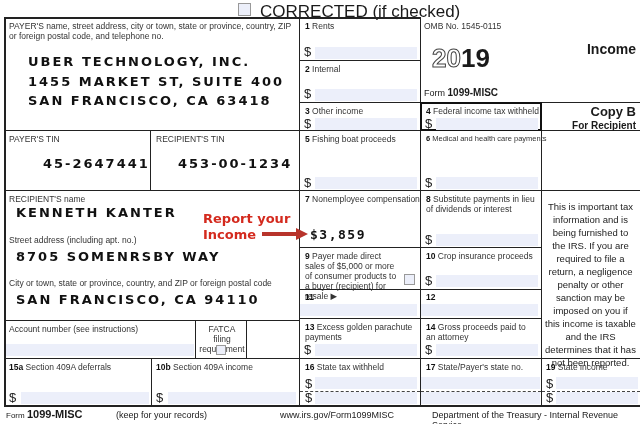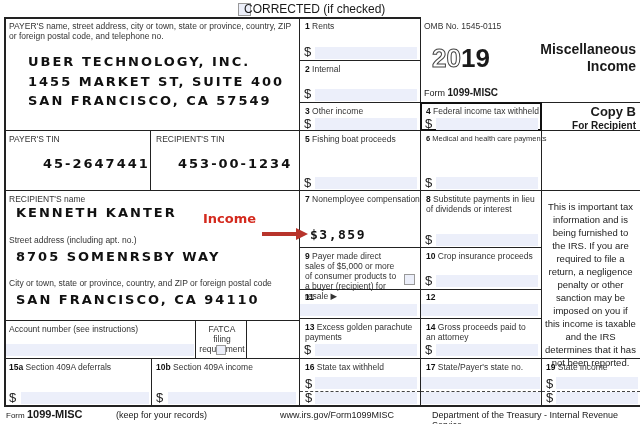--- a/index.html
+++ b/index.html
@@ -15,21 +15,21 @@
   .mono { font-family: "DejaVu Sans Mono", "Liberation Mono", monospace; font-weight: bold; letter-spacing: 1.5px; }
   .typed { position: absolute; font-family: "DejaVu Sans", sans-serif; font-weight: bold; font-size: 13px; letter-spacing: 2px; color: #111; white-space: nowrap; }
   .cb { position: absolute; width: 12px; height: 12px; border: 1px solid #999; background: #eceffa; }
   .right { text-align: right; }
   .annot { position: absolute; color: #d42a1e; font-weight: bold; font-size: 13px; line-height: 16px; font-family: "DejaVu Sans", sans-serif; }
 </style>
 </head>
 <body>
 
 <div class="cb" style="left:238px;top:3px;width:13px;height:13px;"></div>
-<div class="abs" style="left:244px;top:2px;font-size:12px;">CORRECTED (if checked)</div>
+<div class="abs" style="left:260px;top:2px;font-size:17px;">CORRECTED (if checked)</div>
 
 <div class="hl" style="left:4px;top:17px;width:416px;height:2px;"></div>
 <div class="vl" style="left:4px;top:17px;height:388px;width:2px;"></div>
 <div class="vl" style="left:299px;top:17px;height:388px;"></div>
 <div class="vl" style="left:420px;top:17px;height:388px;"></div>
 <div class="vl" style="left:541px;top:102px;height:28px;"></div>
 <div class="vl" style="left:541px;top:130px;height:228px;"></div>
 <div class="vl" style="left:541px;top:358px;height:47px;"></div>
 
 <div class="hl" style="left:299px;top:60px;width:121px;"></div>
@@ -43,21 +43,21 @@
 <div class="hl" style="left:4px;top:358px;width:636px;"></div>
 <div class="hl" style="left:4px;top:405px;width:636px;height:2px;"></div>
 <div class="vl" style="left:150px;top:130px;height:60px;"></div>
 <div class="vl" style="left:195px;top:320px;height:38px;"></div>
 <div class="vl" style="left:246px;top:320px;height:38px;"></div>
 <div class="vl" style="left:151px;top:358px;height:47px;"></div>
 
 <div class="lbl" style="left:9px;top:21px;width:285px;">PAYER'S name, street address, city or town, state or province, country, ZIP or foreign postal code, and telephone no.</div>
 <div class="typed" style="left:28px;top:54px;">UBER TECHNOLOGY, INC.</div>
 <div class="typed" style="left:28px;top:74px;">1455 MARKET ST, SUITE 400</div>
-<div class="typed" style="left:28px;top:93px;">SAN FRANCISCO, CA 57549</div>
+<div class="typed" style="left:28px;top:93px;">SAN FRANCISCO, CA 63418</div>
 
 <div class="lbl" style="left:305px;top:21px;"><b>1</b> <span>Rents</span></div>
 <div class="dollar" style="left:304px;top:45px;">$</div>
 <div class="fill" style="left:315px;top:47px;width:102px;"></div>
 
 <div class="lbl" style="left:305px;top:64px;"><b>2</b> <span>Internal</span></div>
 <div class="dollar" style="left:304px;top:87px;">$</div>
 <div class="fill" style="left:315px;top:89px;width:102px;"></div>
 
 <div class="lbl" style="left:305px;top:106px;"><b>3</b> <span>Other income</span></div>
@@ -66,21 +66,20 @@
 
 <div class="lbl" style="left:424px;top:21px;">OMB No. 1545-0115</div>
 <div class="abs" style="left:432px;top:43px;font-size:26px;font-weight:bold;font-family:'Liberation Sans',sans-serif;">
   <span style="color:#fff;-webkit-text-stroke:1px #444;">20</span><span>19</span>
 </div>
 <div class="abs" style="left:424px;top:87px;font-size:9px;">
   <span>Form</span> <b style="font-size:10px;">1099-MISC</b>
 </div>
 
 <div class="abs right" style="left:520px;top:41px;width:116px;font-size:14px;font-weight:bold;line-height:17px;">
-  <div>Miscellaneous</div>
   <div>Income</div>
 </div>
 
 <div class="abs" style="left:420px;top:102px;width:122px;height:29px;border:2px solid #111;"></div>
 <div class="lbl" style="left:426px;top:106px;"><b>4</b> <span>Federal income tax withheld</span></div>
 <div class="dollar" style="left:425px;top:117px;">$</div>
 <div class="fill" style="left:436px;top:118px;width:102px;"></div>
 
 <div class="abs right" style="left:545px;top:104px;width:91px;font-size:13px;font-weight:bold;">Copy B</div>
 <div class="abs right" style="left:545px;top:120px;width:91px;font-size:10px;font-weight:bold;">For Recipient</div>
@@ -98,20 +97,21 @@
 <div class="fill" style="left:436px;top:177px;width:102px;"></div>
 
 <div class="lbl" style="left:9px;top:194px;">RECIPIENT'S name</div>
 <div class="typed" style="left:16px;top:205px;">KENNETH KANTER</div>
 <div class="lbl" style="left:9px;top:235px;">Street address (including apt. no.)</div>
 <div class="typed" style="left:16px;top:249px;">8705 SOMENRSBY WAY</div>
 <div class="lbl" style="left:9px;top:278px;">City or town, state or province, country, and ZIP or foreign postal code</div>
 <div class="typed" style="left:16px;top:292px;">SAN FRANCISCO, CA 94110</div>
 
 <div class="annot" style="left:203px;top:211px;">
+  <div>Report your</div>
   <div>Income</div>
 </div>
 <svg class="abs" style="left:262px;top:228px;" width="46" height="12" viewBox="0 0 46 12">
   <rect x="0" y="4" width="36" height="4" fill="#b8342b"></rect>
   <polygon points="34,0 46,6 34,12" fill="#b8342b"></polygon>
 </svg>
 
 <div class="lbl" style="left:305px;top:194px;"><b>7</b> <span>Nonemployee compensation</span></div>
 <div class="abs mono" style="left:310px;top:227px;font-size:13px;color:#111;">$3,859</div>
 

